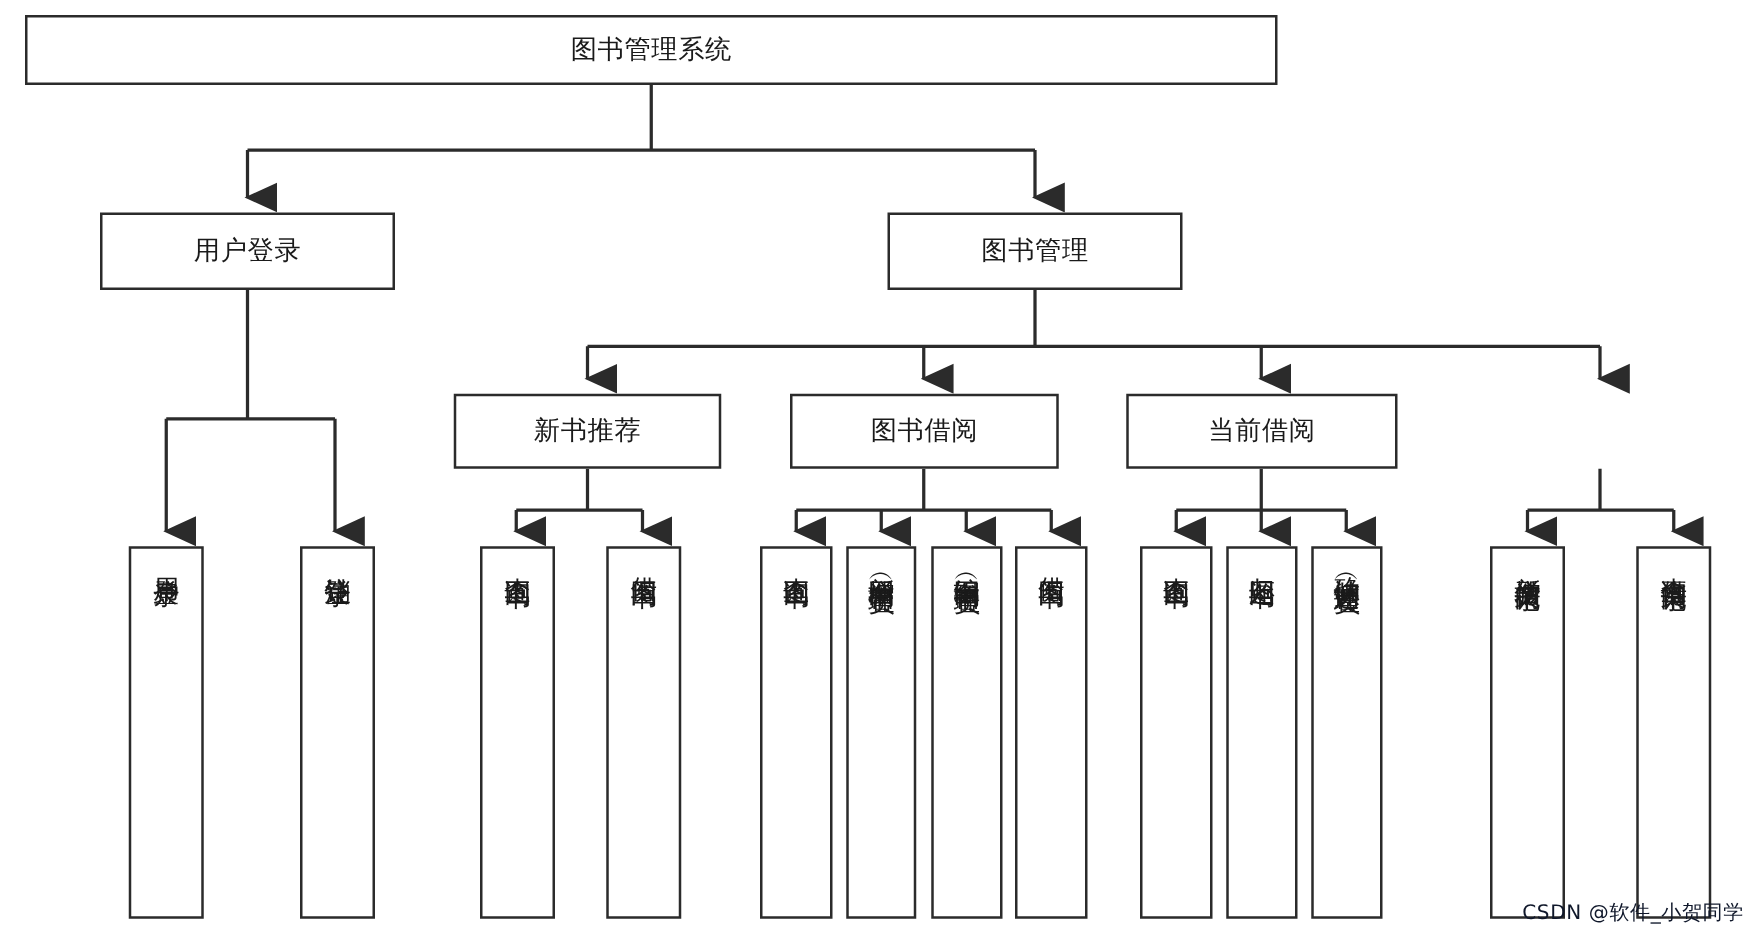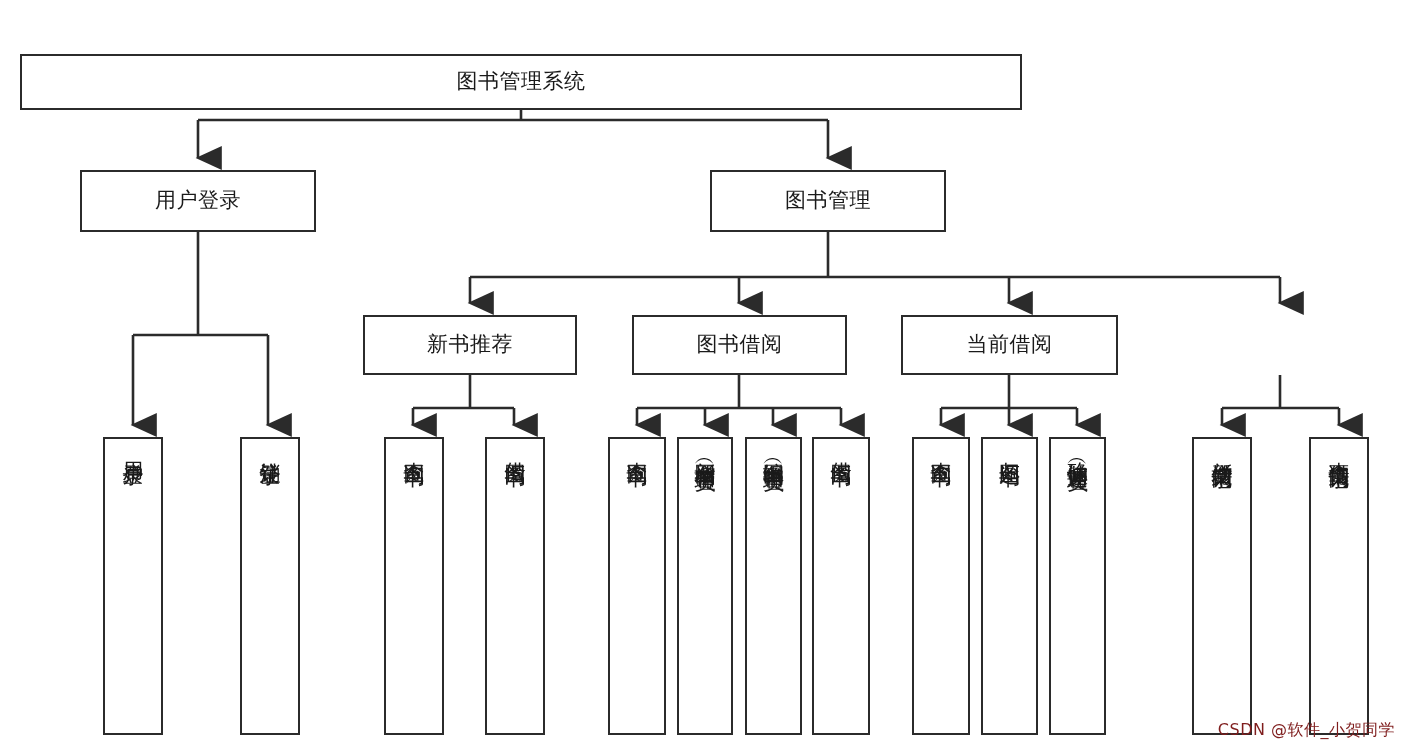--- a/index.html
+++ b/index.html
@@ -58,21 +58,21 @@
     font-size: 21px;
     line-height: 1.24;
     letter-spacing: 1.5px;
     white-space: nowrap;
   }
   #watermark {
     position: absolute;
     right: 10px;
     bottom: 6px;
     font-size: 16px;
-    color: #7f1d1d;
+    color: #0f172a;
     letter-spacing: 0.5px;
     z-index: 3;
     white-space: nowrap;
   }
 </style>
 </head>
 <body>
 
 <div id="canvas">
 
@@ -120,21 +120,21 @@
       <path d="M 1077 408 L 1077 425" marker-end="url(#arrow)"></path>
 
       <path d="M 1280 375 L 1280 408"></path>
       <path d="M 1222 408 L 1339 408"></path>
       <path d="M 1222 408 L 1222 425" marker-end="url(#arrow)"></path>
       <path d="M 1339 408 L 1339 425" marker-end="url(#arrow)"></path>
 
     </g>
   </svg>
 
-  <div class="node h" style="left:20px; top:12px; width:1002px; height:56px;margin-top:42px;">
+  <div class="node h" style="left:20px; top:12px; width:1002px; height:56px;">
     <span class="node-label">图书管理系统</span>
   </div>
 
   <div class="node h" style="left:80px; top:170px; width:236px; height:62px;">
     <span class="node-label">用户登录</span>
   </div>
   <div class="node h" style="left:710px; top:170px; width:236px; height:62px;">
     <span class="node-label">图书管理</span>
   </div>
 

